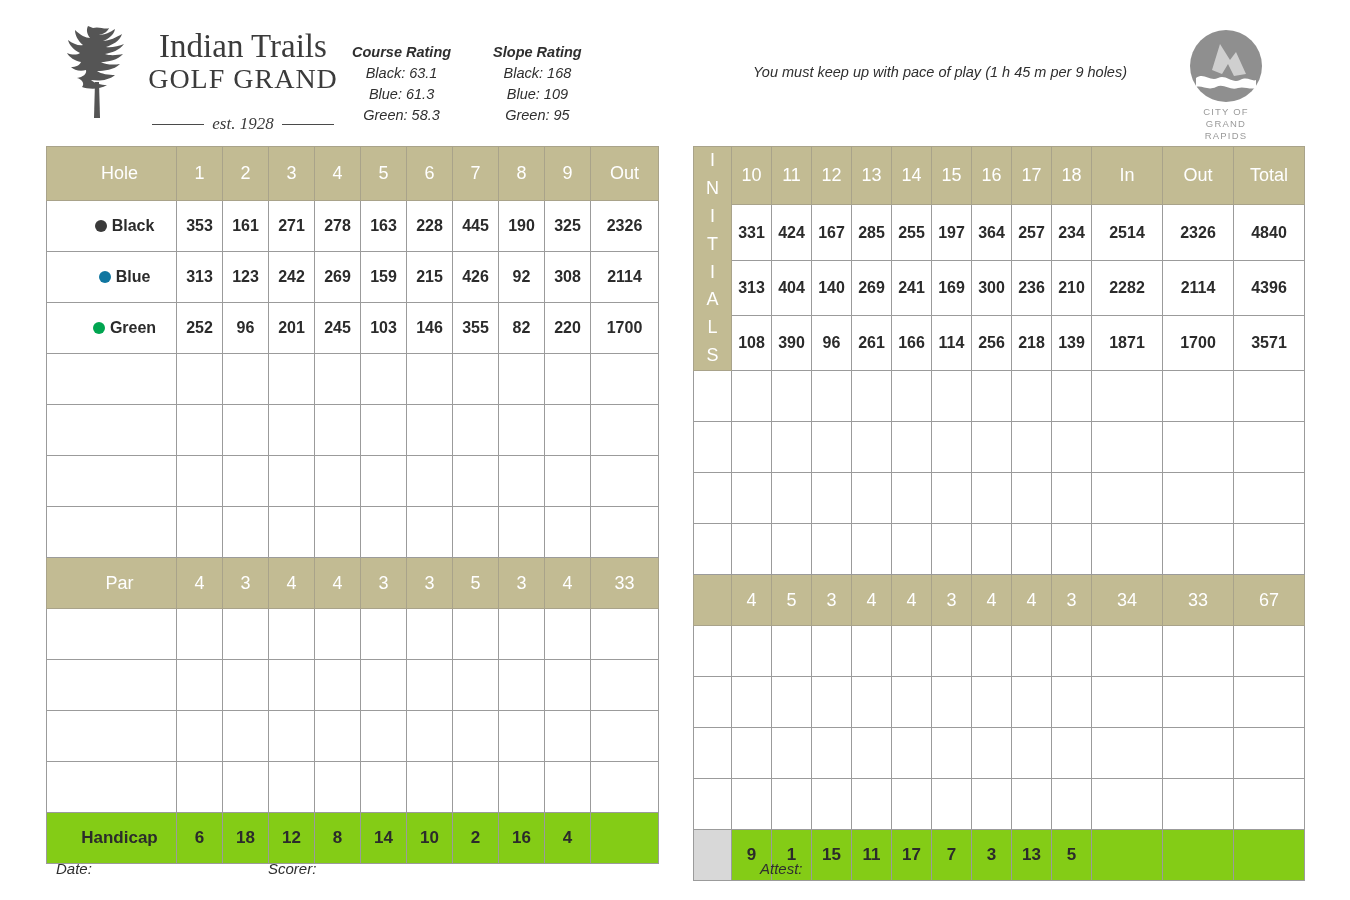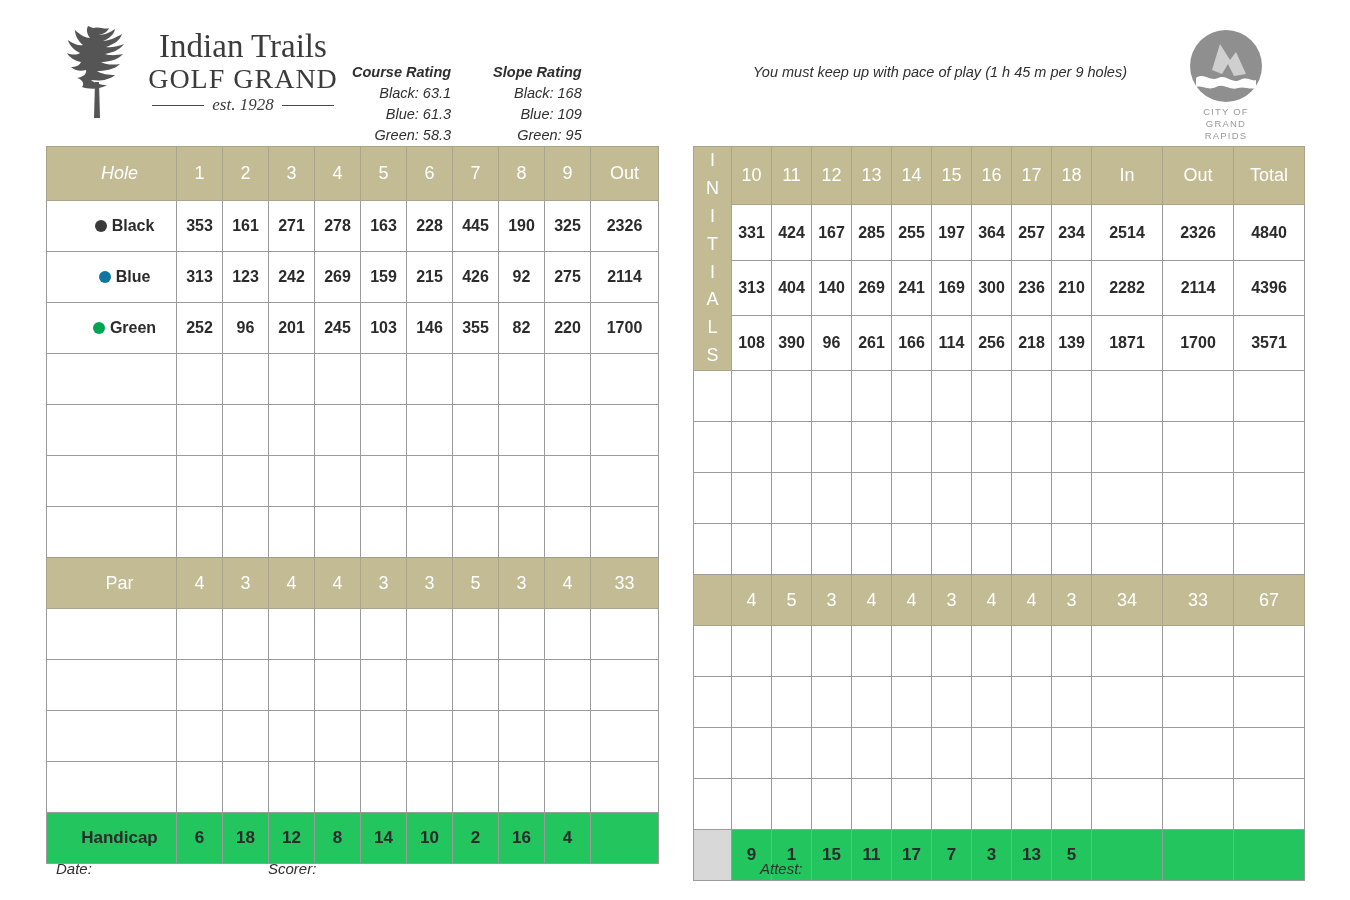--- a/index.html
+++ b/index.html
@@ -59,21 +59,21 @@
     letter-spacing: 1px;
     color: #3b3b3b;
     line-height: 1.15;
     white-space: nowrap;
   }
   .brand-est-wrap {
     display: flex;
     align-items: center;
     justify-content: center;
     gap: 8px;
-    margin-top: 0;
+    margin-top: 19px;
   }
   .brand-rule {
     height: 1px;
     background: #4a4a4a;
     width: 52px;
   }
   .brand-est {
     font-family: "Liberation Serif", serif;
     font-style: italic;
     font-size: 17px;
@@ -85,21 +85,21 @@
     position: absolute;
     left: 352px;
     top: 44px;
     display: flex;
     gap: 42px;
     font-family: "Liberation Sans", sans-serif;
     font-style: italic;
     font-size: 14.5px;
     color: #2f2f2f;
   }
-  .rating-col { text-align: right; margin-top: 20px; }
+  .rating-col { text-align: center; }
   .rating-title { font-weight: bold; margin-bottom: 3px; white-space: nowrap; }
   .rating-row { line-height: 1.45; white-space: nowrap; }
 
   .notice {
     position: absolute;
     left: 700px;
     top: 62px;
     width: 480px;
     text-align: center;
     font-family: "Liberation Sans", sans-serif;
@@ -159,40 +159,39 @@
     color: #ffffff;
     font-weight: normal;
     font-size: 18px;
     height: 53px;
     border-color: #a9a38a;
   }
   td.hdr-label {
     text-align: left;
     padding-left: 16px !important;
     font-size: 19px;
-    font-style: italic;
   }
 
   
   tr.par td {
     background: #c2bb93;
     color: #ffffff;
     font-weight: normal;
     font-size: 18px;
     border-color: #a9a38a;
   }
   td.par-label {
     text-align: left;
     padding-left: 16px !important;
     font-size: 19px;
   }
 
   
   tr.hcp td {
-    background: #22c55e;
+    background: #84cc16;
     color: #2b2b2b;
     font-weight: bold;
     font-size: 17px;
     border-color: #9b9b9b;
   }
   td.hcp-label {
     text-align: left;
     padding-left: 16px !important;
     font-weight: normal;
     font-size: 18px;
@@ -353,21 +352,21 @@
         <tr class="tee">
           <td class="tee-name"><span class="dot" style="background: rgb(16, 118, 160);"></span><span>Blue</span></td>
           <td>313</td>
           <td>123</td>
           <td>242</td>
           <td>269</td>
           <td>159</td>
           <td>215</td>
           <td>426</td>
           <td>92</td>
-          <td>275</td>
+          <td>308</td>
           <td>2114</td>
         </tr>
         <tr class="tee">
           <td class="tee-name"><span class="dot" style="background: rgb(0, 165, 80);"></span><span>Green</span></td>
           <td>252</td>
           <td>96</td>
           <td>201</td>
           <td>245</td>
           <td>103</td>
           <td>146</td>

